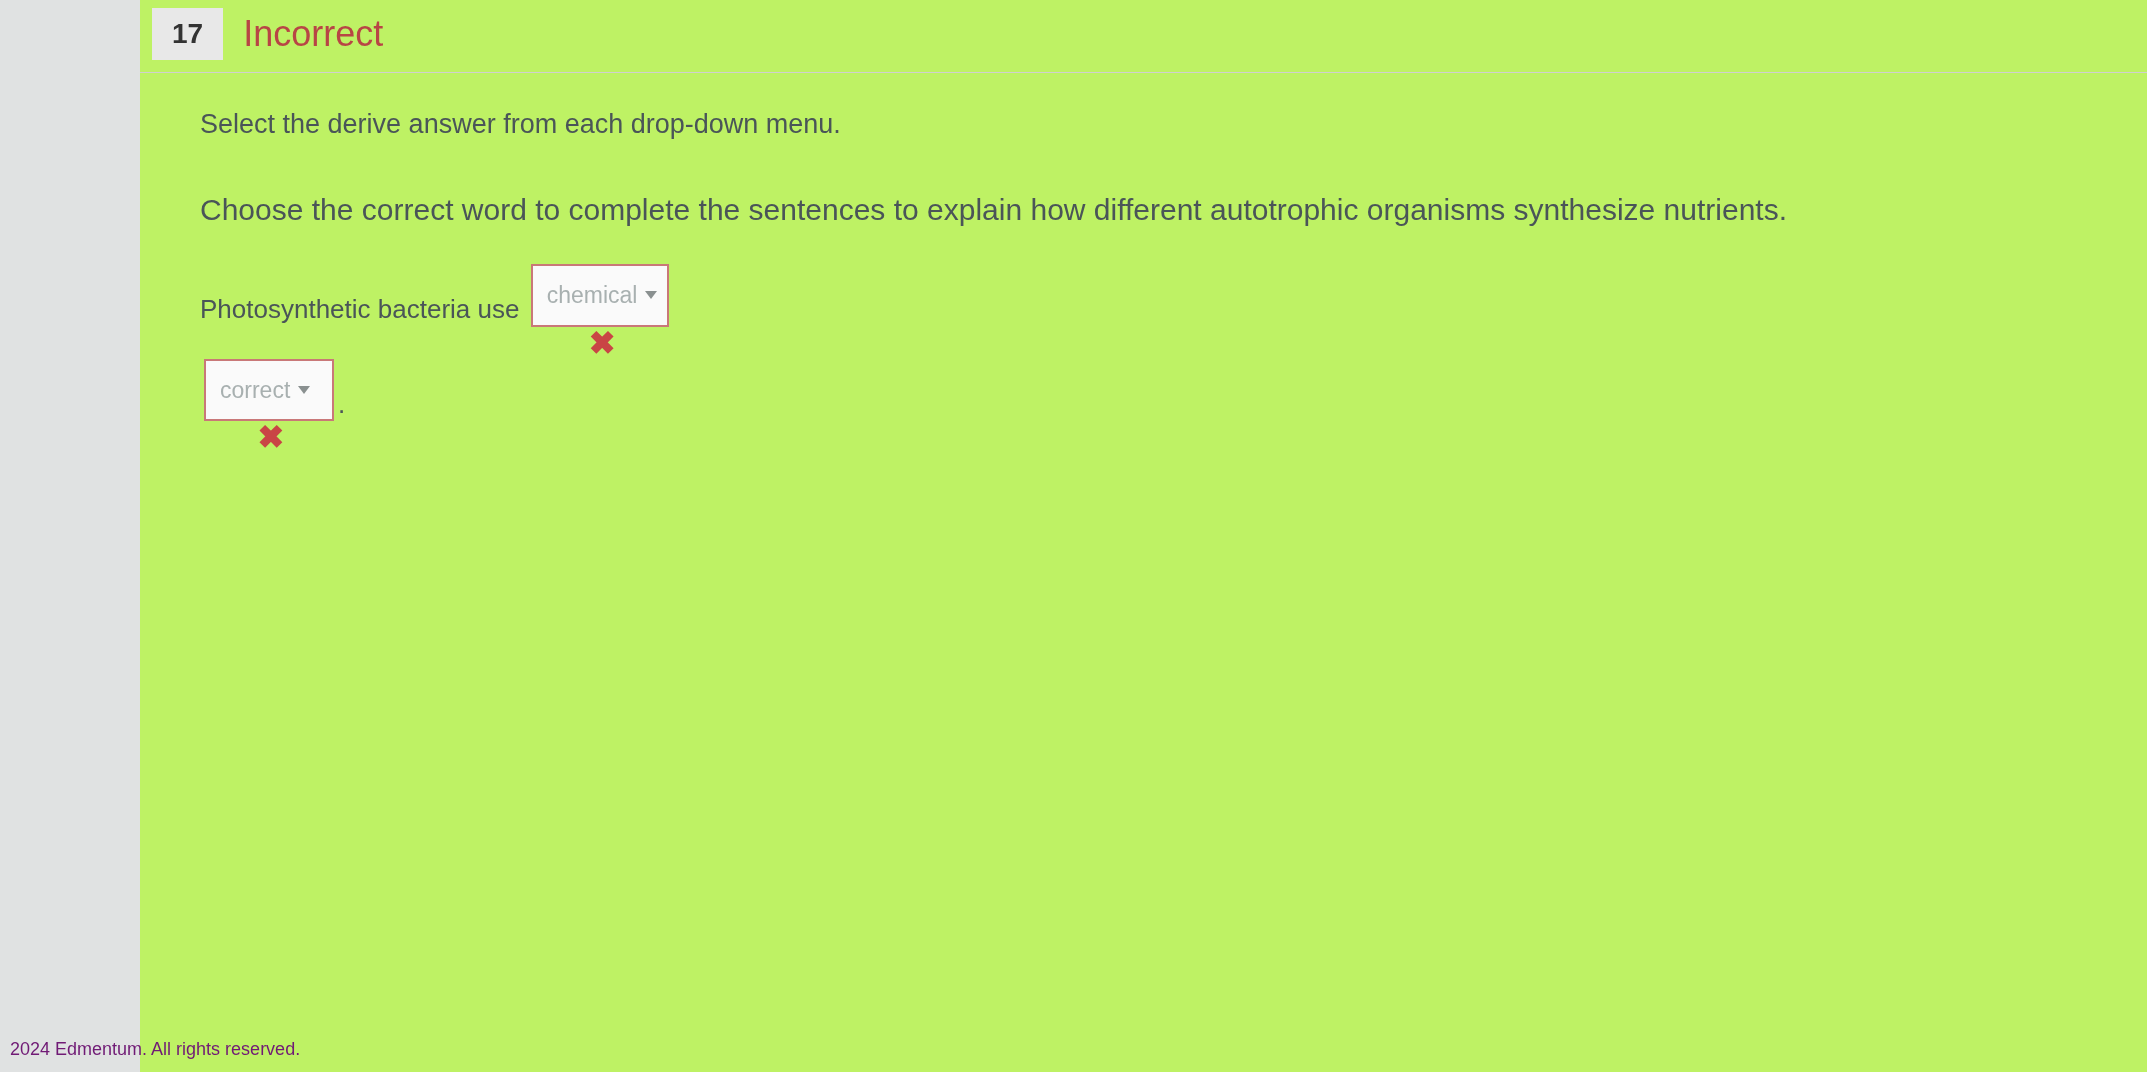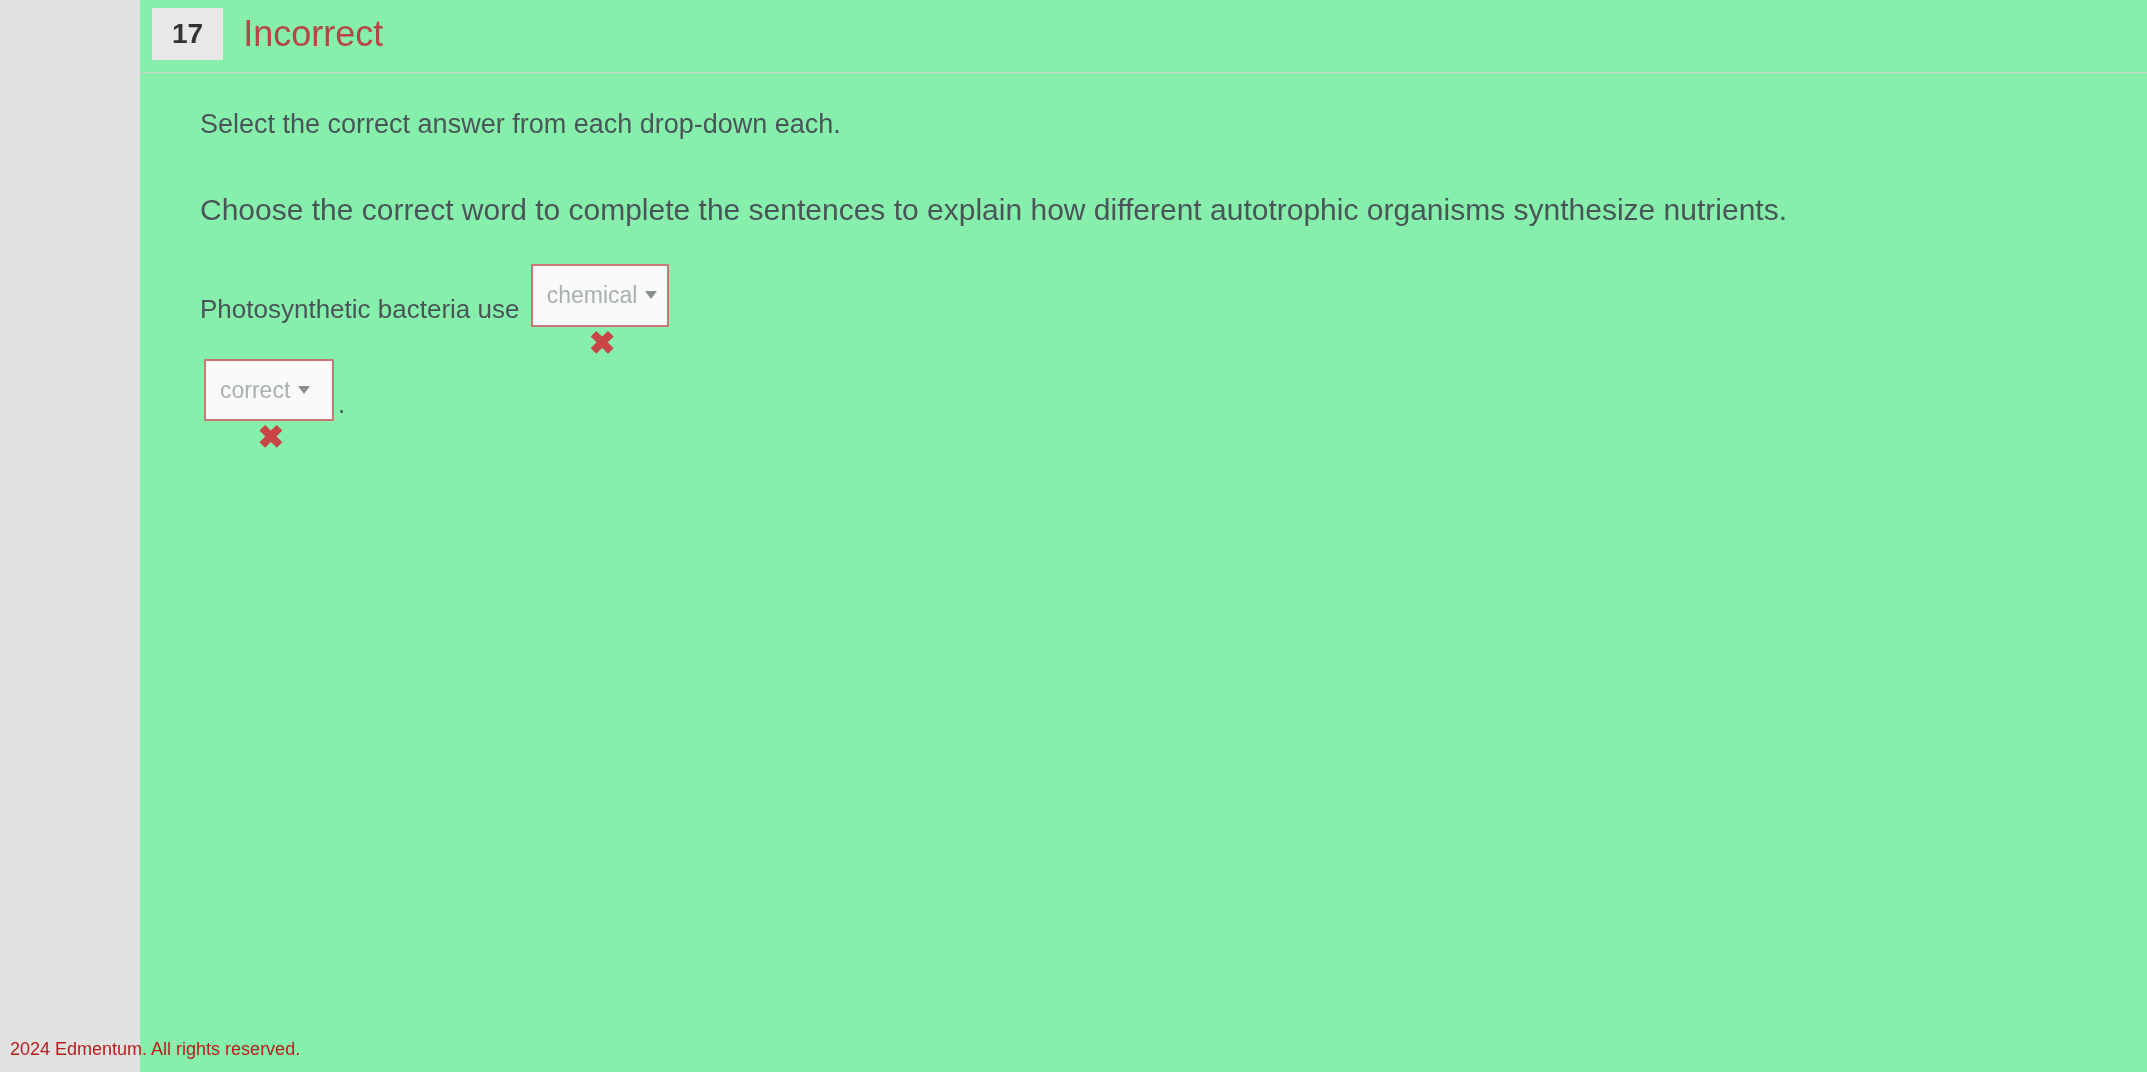--- a/index.html
+++ b/index.html
@@ -20,21 +20,21 @@
       top: 0;
       width: 140px;
       height: 100%;
       background: #e0e2e2;
     }
     .content-area {
       position: absolute;
       left: 140px;
       top: 0;
       right: 0;
-      background: #86efac;
+      background: #bef264;
       min-height: 100%;
     }
     .header-row {
       display: flex;
       align-items: center;
       padding: 8px 0 12px 0;
       border-bottom: 1px solid #d0d0d0;
     }
     .question-number {
       background: #e8e8e8;
@@ -112,38 +112,38 @@
       font-weight: 500;
       border: none;
       border-radius: 28px;
       padding: 14px 40px;
       cursor: pointer;
     }
     .footer {
       position: absolute;
       bottom: 12px;
       left: 10px;
-      color: #b91c1c;
+      color: #701a75;
       font-size: 18px;
     }
   </style>
 </head>
 <body>
 
 <div class="left-margin"></div>
 
 <div class="content-area">
 
   <div class="header-row">
     <div class="question-number">17</div>
     <div class="status-label">Incorrect</div>
   </div>
 
   <div class="question-body">
-    <div class="instruction">Select the correct answer from each drop-down each.</div>
+    <div class="instruction">Select the derive answer from each drop-down menu.</div>
     <div class="prompt">Choose the correct word to complete the sentences to explain how different autotrophic organisms synthesize nutrients.</div>
 
     <div class="answer-line">
       <span>Photosynthetic bacteria use</span>
       <span class="dropdown-wrap">
         <span class="dropdown">
           <span>chemical</span>
           <span class="dropdown-caret"></span>
         </span>
         <span class="wrong-x">✖</span>

